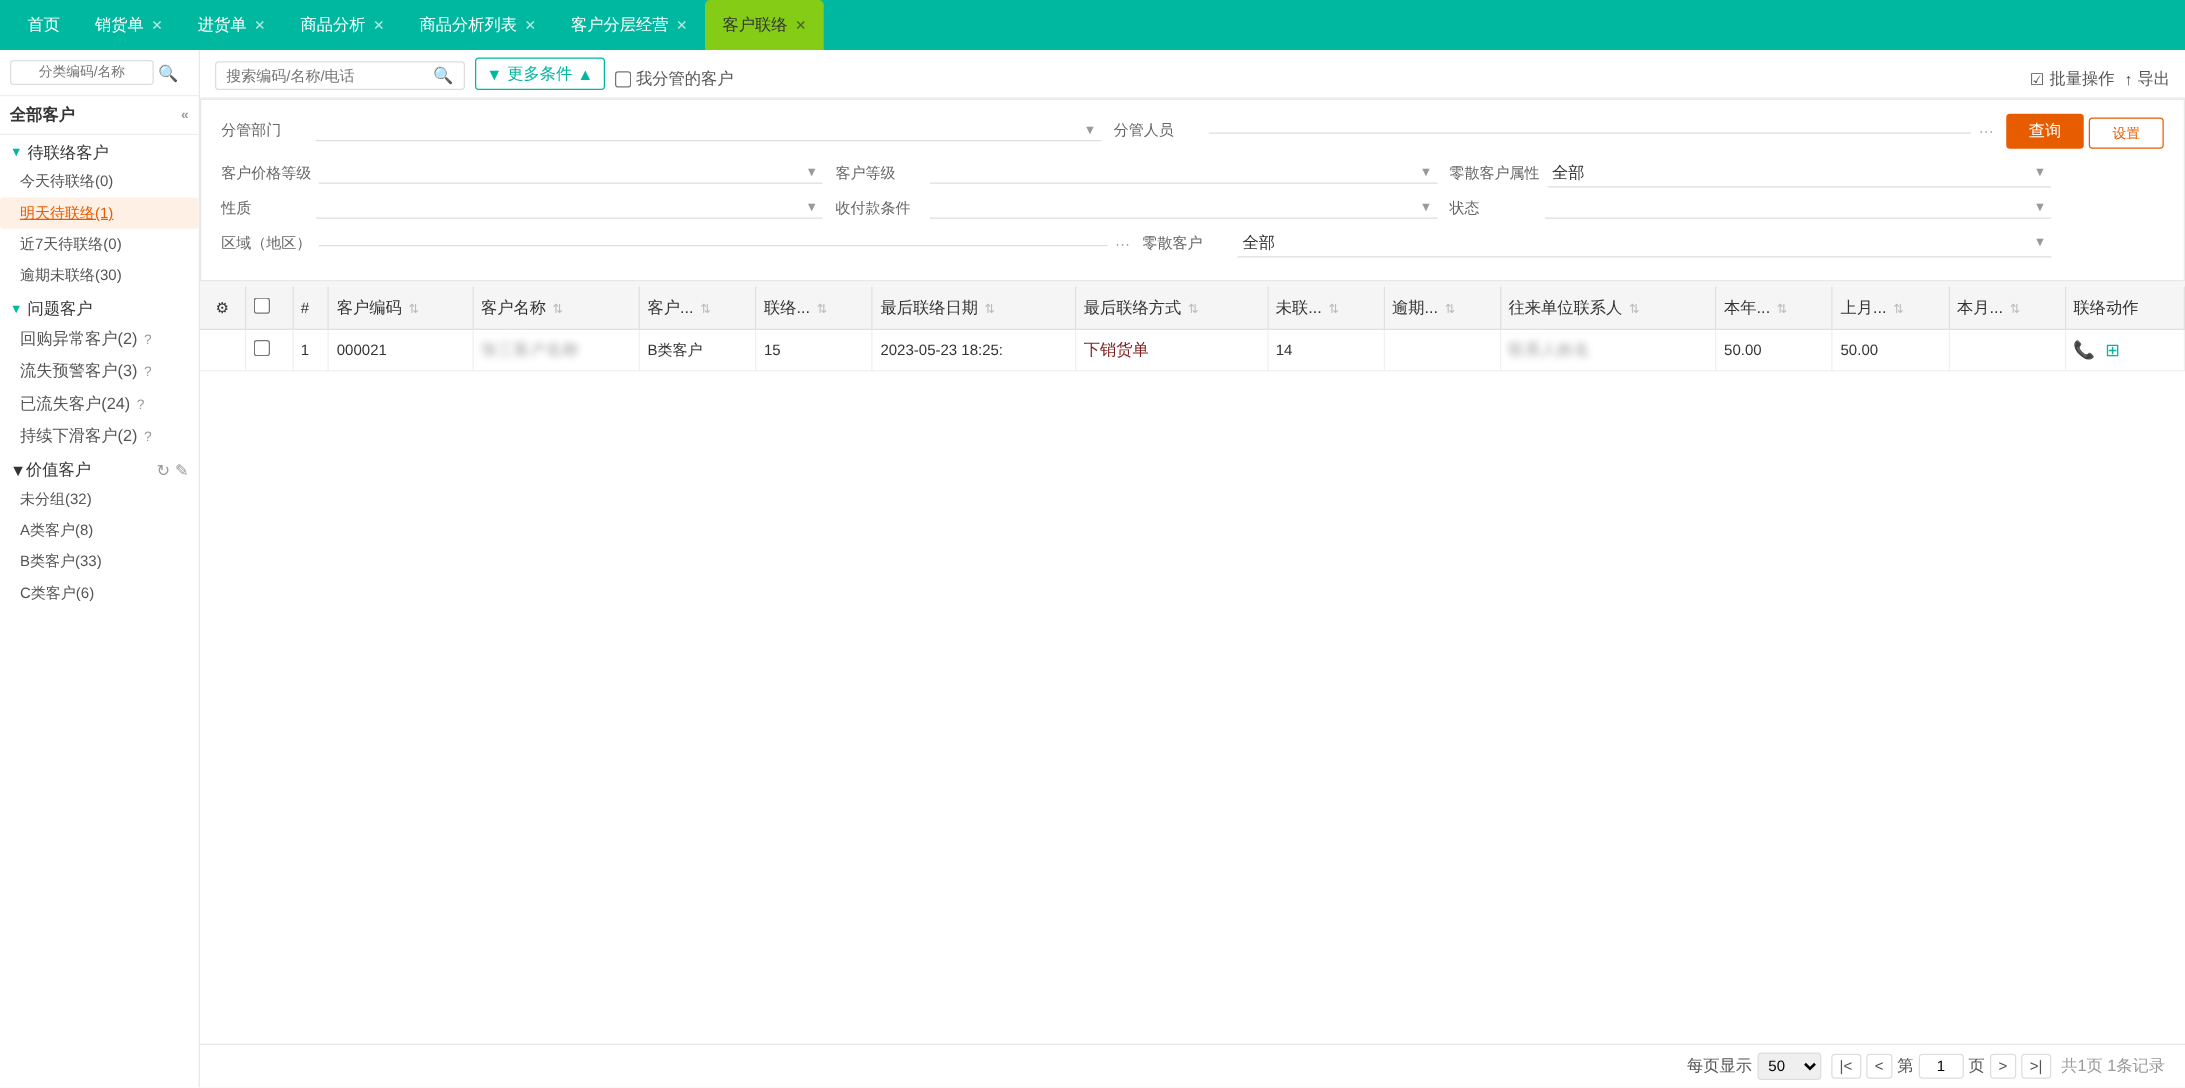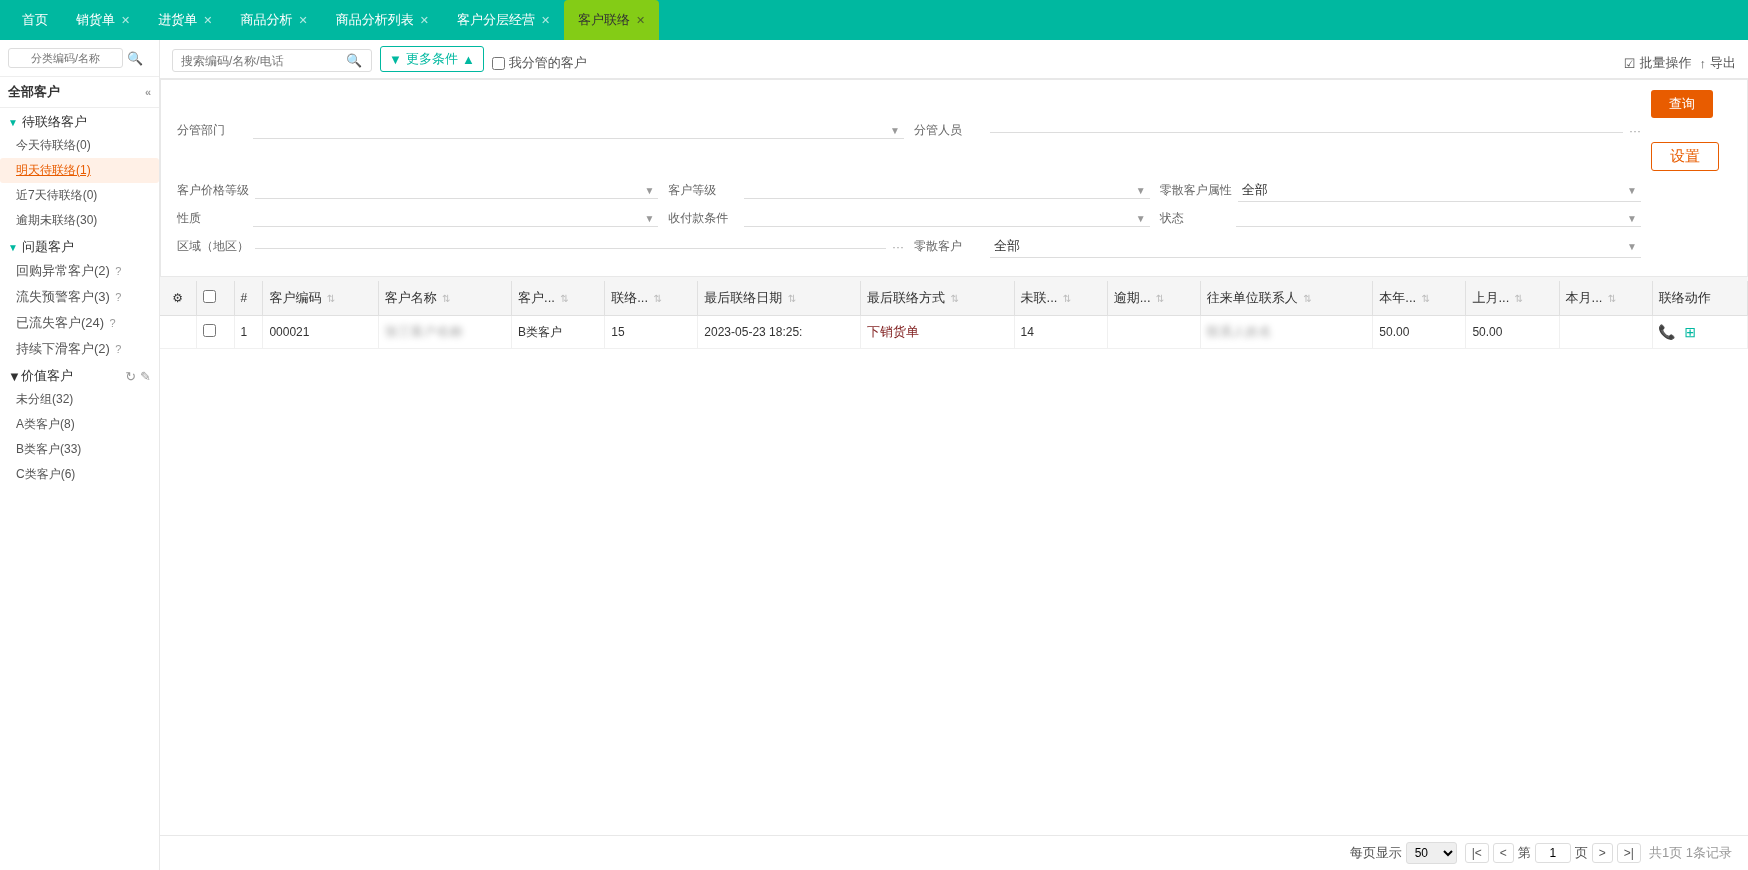--- a/index.html
+++ b/index.html
@@ -48,22 +48,22 @@
     
     .filter-panel { background: #fff; border: 1px solid #e8e8e8; margin: 0; padding: 10px 16px; border-radius: 0; }
     .filter-row { display: flex; align-items: center; margin-bottom: 8px; gap: 0; }
     .filter-cell { flex: 1; display: flex; align-items: center; gap: 6px; padding-right: 10px; }
     .filter-cell label { color: #666; font-size: 12px; white-space: nowrap; min-width: 70px; }
     .filter-input { border: none; border-bottom: 1px solid #ddd; outline: none; font-size: 12px; flex: 1; padding: 2px 4px; background: transparent; }
     .filter-select { border: none; border-bottom: 1px solid #ddd; outline: none; font-size: 12px; flex: 1; padding: 2px 4px; background: transparent; cursor: pointer; color: #333; display: flex; align-items: center; justify-content: space-between; }
     .filter-select .arrow { color: #999; font-size: 10px; margin-left: 4px; }
     .filter-dots { color: #999; font-size: 12px; cursor: pointer; }
     .query-btn { background: #e85c00; color: #fff; border: none; border-radius: 3px; padding: 5px 18px; cursor: pointer; font-size: 13px; white-space: nowrap; }
-    .set-btn { background: #fff; color: #e85c00; border: 1px solid #e85c00; border-radius: 3px; padding: 4px 18px; cursor: pointer; font-size: 15px; white-space: nowrap; margin-top: 4px; }
-    .filter-actions { display: flex; flex-direction: column; align-items: flex-start; justify-content: center; gap: 20px; min-width: 80px; }
+    .set-btn { background: #fff; color: #e85c00; border: 1px solid #e85c00; border-radius: 3px; padding: 4px 18px; cursor: pointer; font-size: 11px; white-space: nowrap; margin-top: 4px; }
+    .filter-actions { display: flex; flex-direction: row; align-items: center; justify-content: center; gap: 4px; min-width: 80px; }
 
     
     .table-area { flex: 1; overflow: auto; background: #fff; margin-top: 4px; }
     table { width: 100%; border-collapse: collapse; }
     thead tr { background: #f5f5f5; border-bottom: 1px solid #e0e0e0; }
     th { padding: 8px 6px; text-align: left; font-weight: normal; color: #333; font-size: 12px; border-right: 1px solid #e0e0e0; white-space: nowrap; cursor: pointer; }
     th:first-child { width: 36px; text-align: center; }
     th .sort-icon { color: #bbb; font-size: 10px; margin-left: 2px; }
     td { padding: 7px 6px; border-bottom: 1px solid #f0f0f0; border-right: 1px solid #f0f0f0; font-size: 12px; color: #333; white-space: nowrap; }
     td:first-child { text-align: center; }

